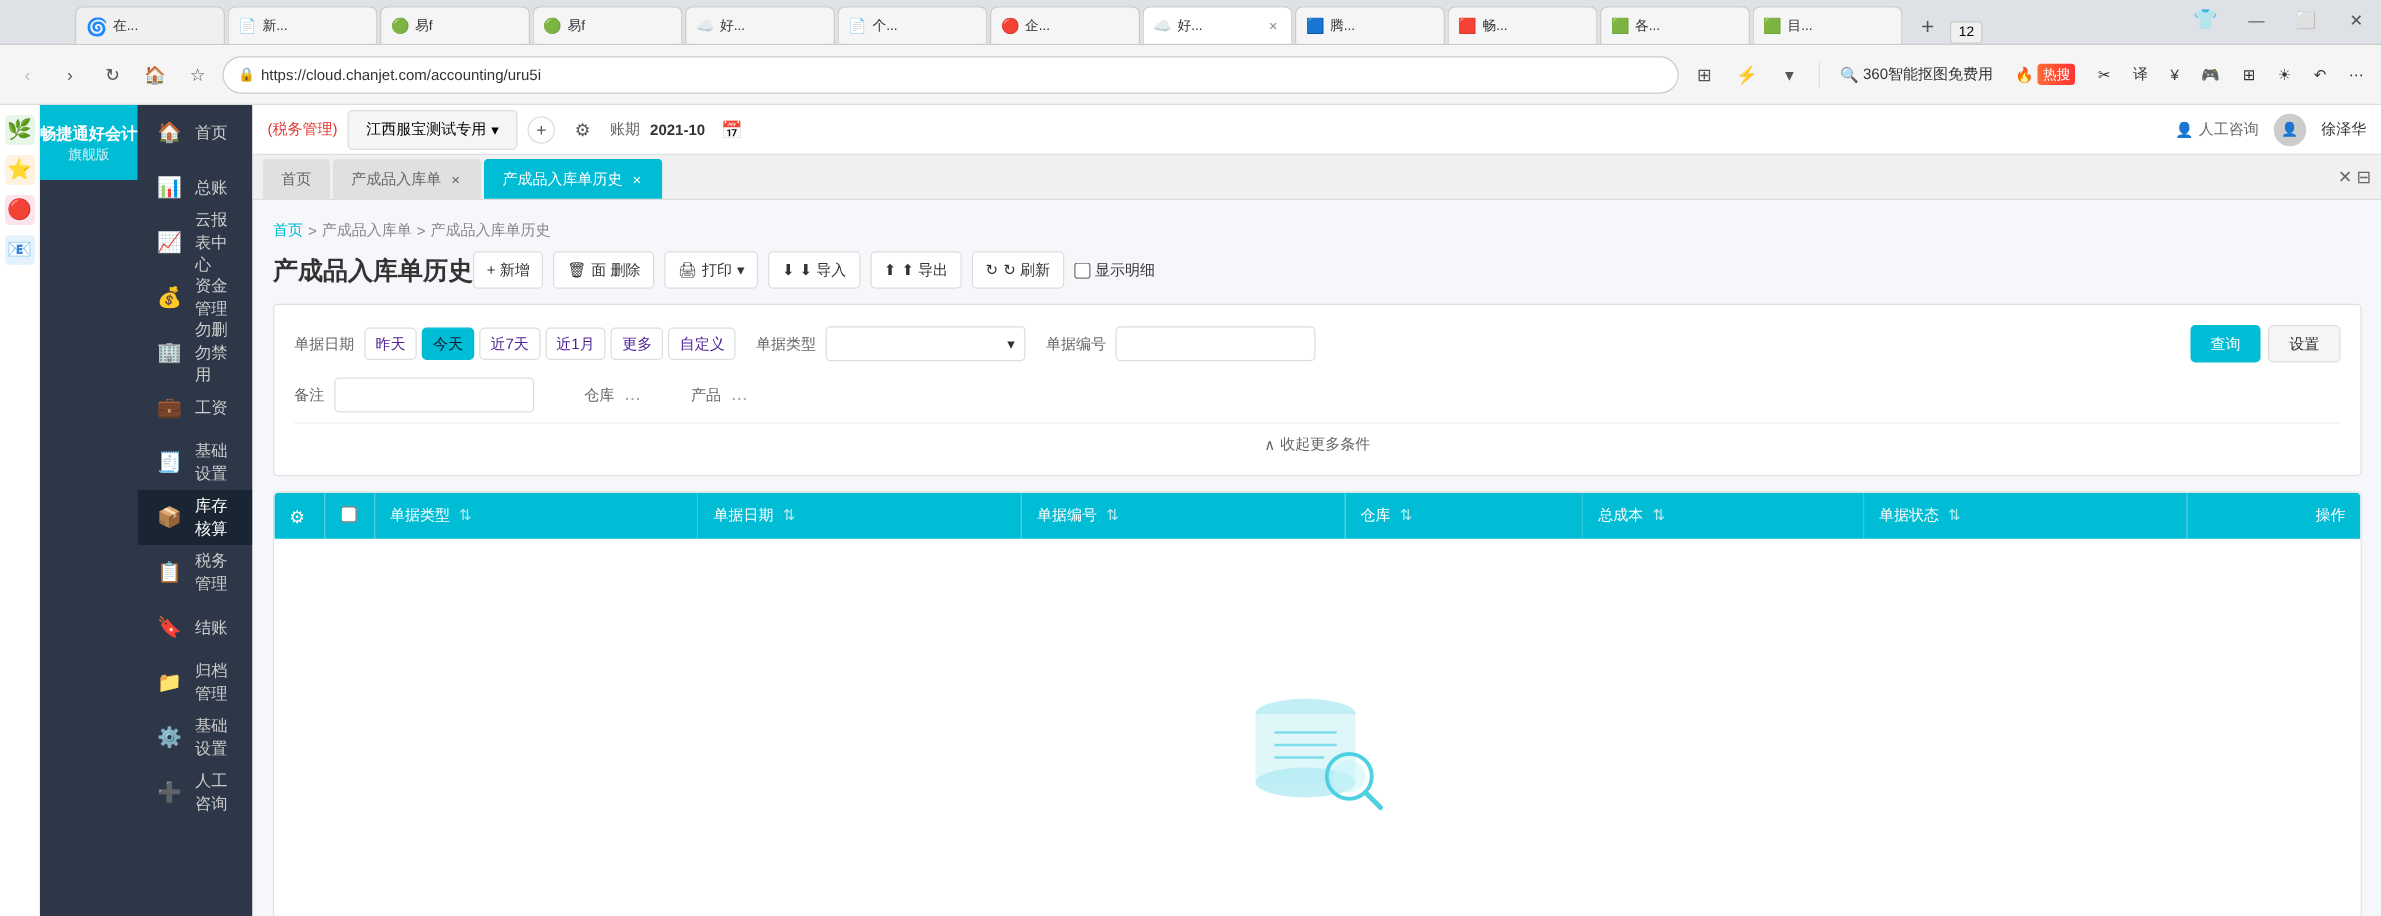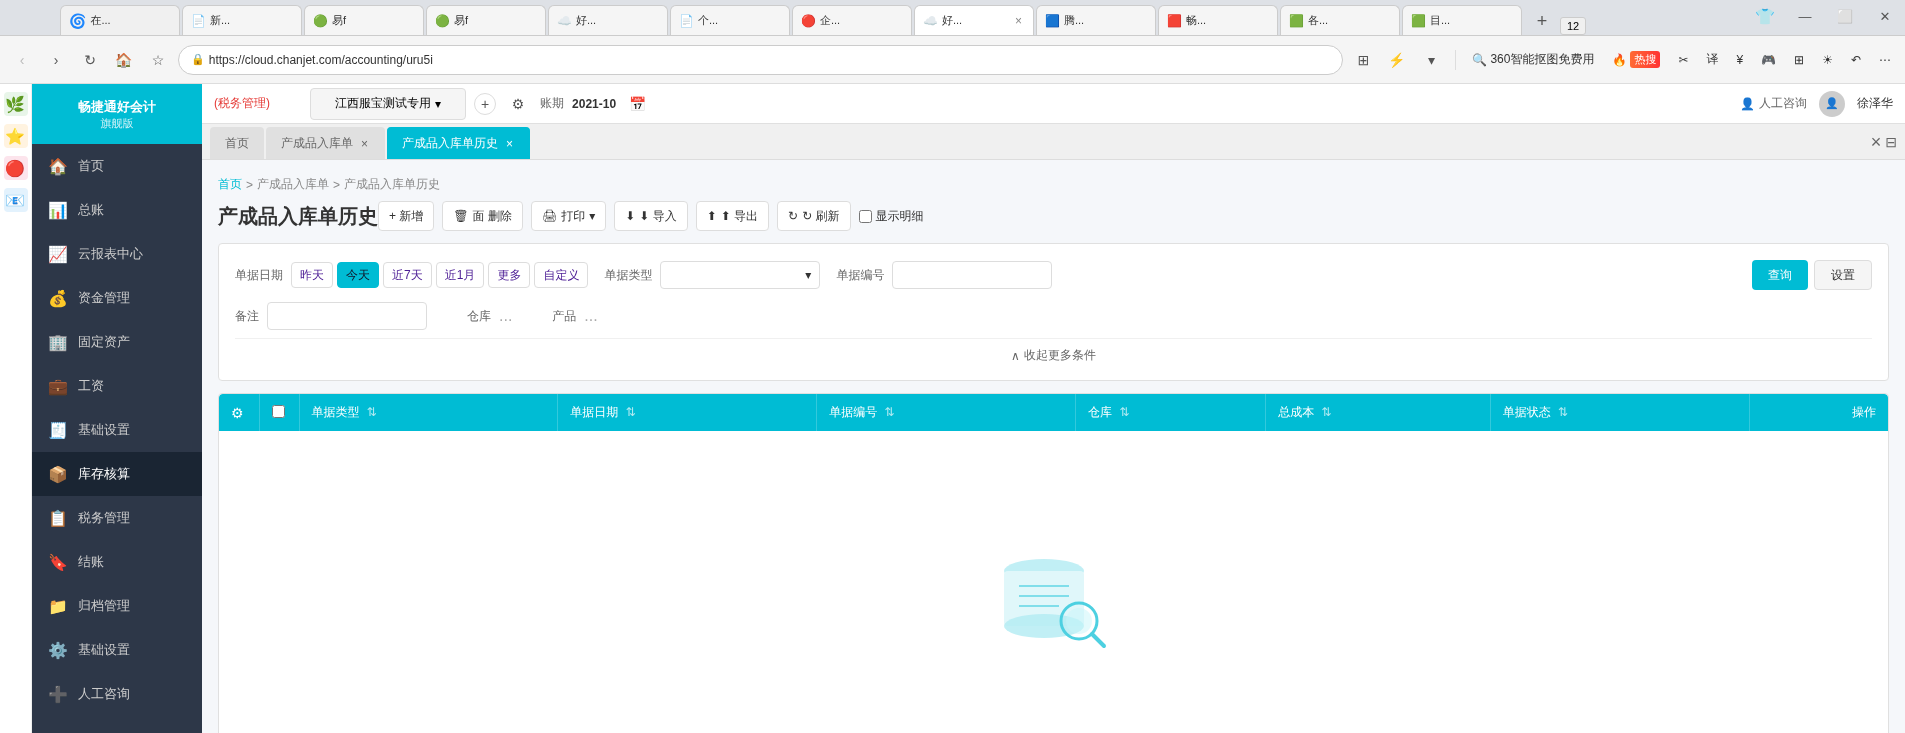--- a/index.html
+++ b/index.html
@@ -28,33 +28,33 @@
     .hot-badge { background: linear-gradient(90deg, #ff6b35, #ff3333); color: #fff; font-size: 11px; padding: 1px 4px; border-radius: 3px; }
 
     
     .main-area { display: flex; flex: 1; overflow: hidden; }
 
     
     .browser-sidebar { width: 32px; background: #fff; display: flex; flex-direction: column; align-items: center; padding: 8px 0; gap: 8px; border-right: 1px solid #eee; flex-shrink: 0; }
     .bs-icon { width: 24px; height: 24px; border-radius: 4px; cursor: pointer; display: flex; align-items: center; justify-content: center; font-size: 14px; }
 
     
-    .app-sidebar { width: 170px; background: #2d3748; display: flex; flex-direction: column; flex-shrink: 0; }
+    .app-sidebar { width: 170px; background: #2d3748; display: flex; flex-shrink: 0; }
     .app-logo { height: 60px; background: #00bcd4; display: flex; align-items: center; justify-content: center; flex-direction: column; color: #fff; }
     .sidebar-nav { flex: 1; overflow-y: auto; }
     .sidebar-item { height: 44px; display: flex; align-items: center; padding: 0 16px; gap: 10px; color: #ccc; cursor: pointer; font-size: 13px; }
     .sidebar-item.active { background: #1a2533; color: #fff; }
     .sidebar-item-icon { font-size: 16px; width: 20px; text-align: center; }
 
     
     .content-area { flex: 1; display: flex; flex-direction: column; background: #f5f7fa; overflow: hidden; }
 
     
     .content-topbar { height: 40px; background: #fff; border-bottom: 1px solid #e0e0e0; display: flex; align-items: center; padding: 0 12px; gap: 8px; flex-shrink: 0; }
-    .company-select { display: flex; align-items: center; gap: 4px; background: #f5f5f5; border: 1px solid #ddd; border-radius: 4px; padding: 2px 24px; height: 32px; font-size: 12px; cursor: pointer; margin-left: 32px; }
+    .company-select { display: flex; align-items: center; gap: 4px; background: #f5f5f5; border: 1px solid #ddd; border-radius: 4px; padding: 2px 14px; height: 32px; font-size: 12px; cursor: pointer; }
     .period-label { font-size: 12px; color: #666; font-family: Liberation Serif, serif; }
     .period-value { font-size: 12px; color: #333; font-weight: bold; }
     .topbar-right { margin-left: auto; display: flex; align-items: center; gap: 12px; }
     .user-service { display: flex; align-items: center; gap: 4px; color: #666; font-size: 12px; cursor: pointer; }
     .user-avatar { width: 26px; height: 26px; background: #ccc; border-radius: 50%; display: flex; align-items: center; justify-content: center; font-size: 11px; color: #fff; }
     .user-name { font-size: 12px; color: #333; }
     .page-tab { height: 32px; padding: 0 14px; display: flex; align-items: center; gap: 6px; font-size: 12px; color: #666; cursor: pointer; border: 1px solid transparent; border-bottom: none; border-radius: 4px 4px 0 0; background: #e0e0e0; margin-right: 2px; }
     .page-tab.active { background: #00bcd4; color: #fff; border-color: #00bcd4; }
     .page-tab-close { font-size: 12px; cursor: pointer; padding: 0 2px; }
 
@@ -228,21 +228,21 @@
         <div class="sidebar-item">
           <span class="sidebar-item-icon">📈</span>
           <span>云报表中心</span>
         </div>
         <div class="sidebar-item">
           <span class="sidebar-item-icon">💰</span>
           <span>资金管理</span>
         </div>
         <div class="sidebar-item">
           <span class="sidebar-item-icon">🏢</span>
-          <span>固定资产</span>
+          <span>勿删勿禁用</span>
         </div>
         <div class="sidebar-item">
           <span class="sidebar-item-icon">💼</span>
           <span>工资</span>
         </div>
         <div class="sidebar-item">
           <span class="sidebar-item-icon">🧾</span>
           <span>基础设置</span>
         </div>
         <div class="sidebar-item active">

